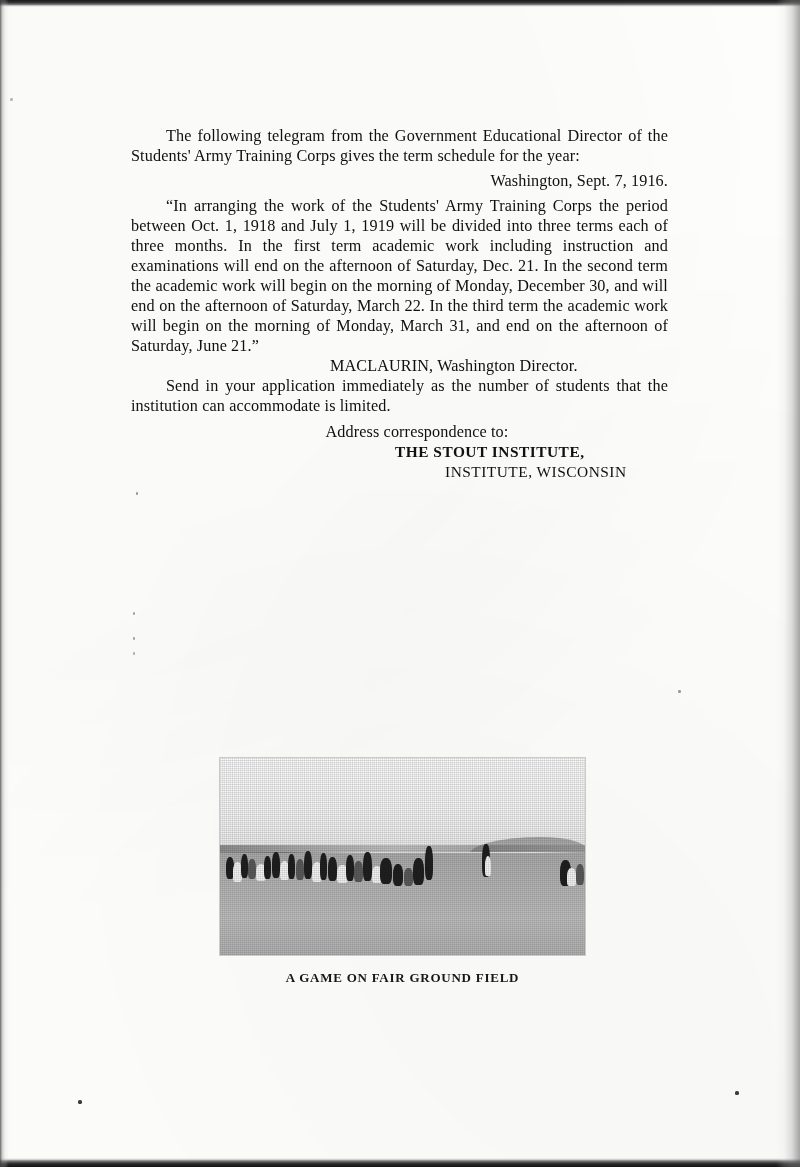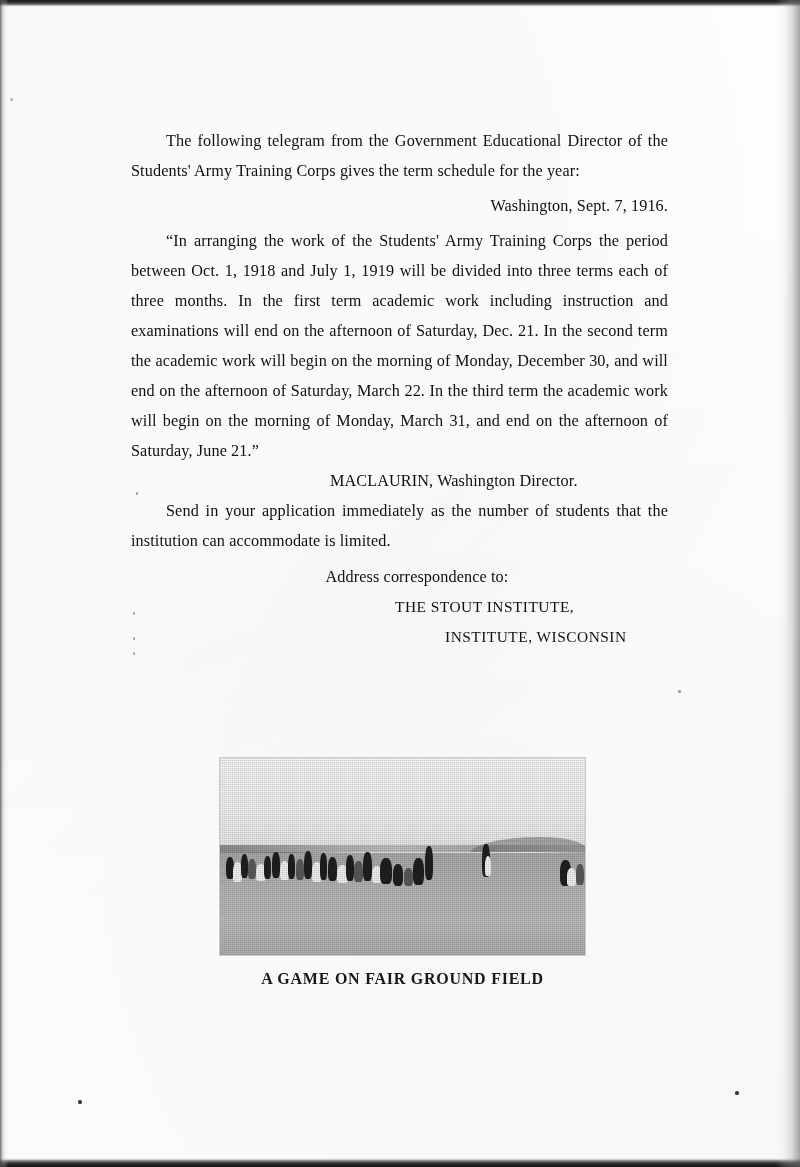--- a/index.html
+++ b/index.html
@@ -75,21 +75,21 @@
     pointer-events: none;
   }
 
   
   #text-column {
     position: absolute;
     left: 131px;
     top: 126px;
     width: 537px;
     font-size: 16.2px;
-    line-height: 30px;
+    line-height: 20px;
     letter-spacing: .12px;
     color: #101010;
   }
 
   .para {
     margin: 0;
     text-align: justify;
     text-justify: inter-word;
   }
   .para.indent { text-indent: 35px; }
@@ -103,21 +103,21 @@
   }
 
   .gap-sm { height: 5px; }
   .gap-md { height: 6px; }
 
   .offset-line {
     margin: 0;
     white-space: nowrap;
   }
   .ind-330 { padding-left: 199px; }
-  .ind-395 { padding-left: 264px; }
+  .ind-395 { padding-left: 264px; font-weight: bold; }
   .ind-445 { padding-left: 314px; }
 
   .smallcaps-line {
     font-size: 15.4px;
     letter-spacing: .5px;
   }
 
   
   #photo-figure {
     position: absolute;
@@ -204,21 +204,21 @@
     background: #1f1f1f;
     border-radius: 42% 42% 30% 30%;
   }
   .player.light { background: #f2f2f2; border-radius: 45% 45% 25% 25%; }
   .player.mid { background: #5a5a5a; }
 
   #photo-caption {
     margin-top: 15px;
     text-align: center;
     font-family: "Liberation Serif", "DejaVu Serif", serif;
-    font-size: 16px;
+    font-size: 13px;
     font-weight: 700;
     letter-spacing: .75px;
     color: #171717;
   }
 </style>
 </head>
 <body>
 
 <div id="page">
 

